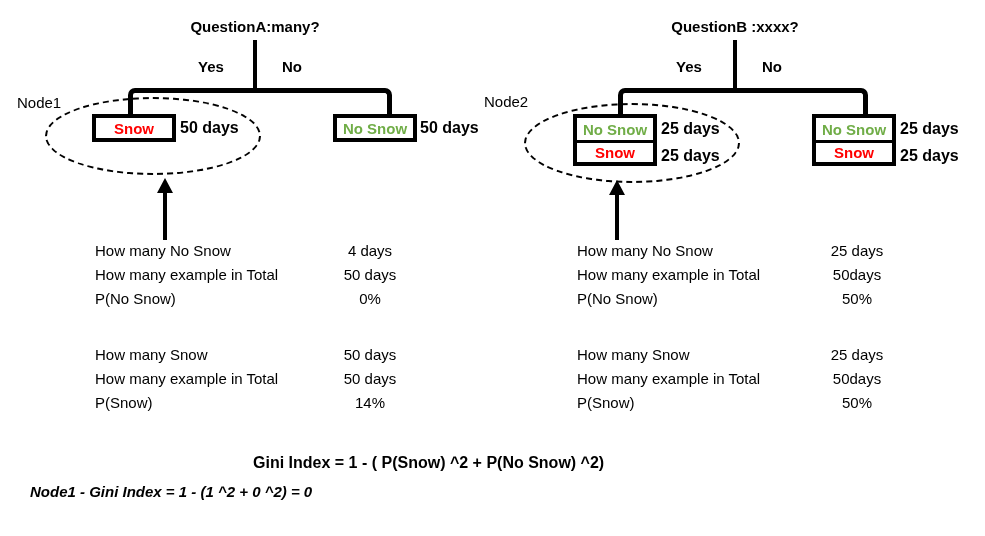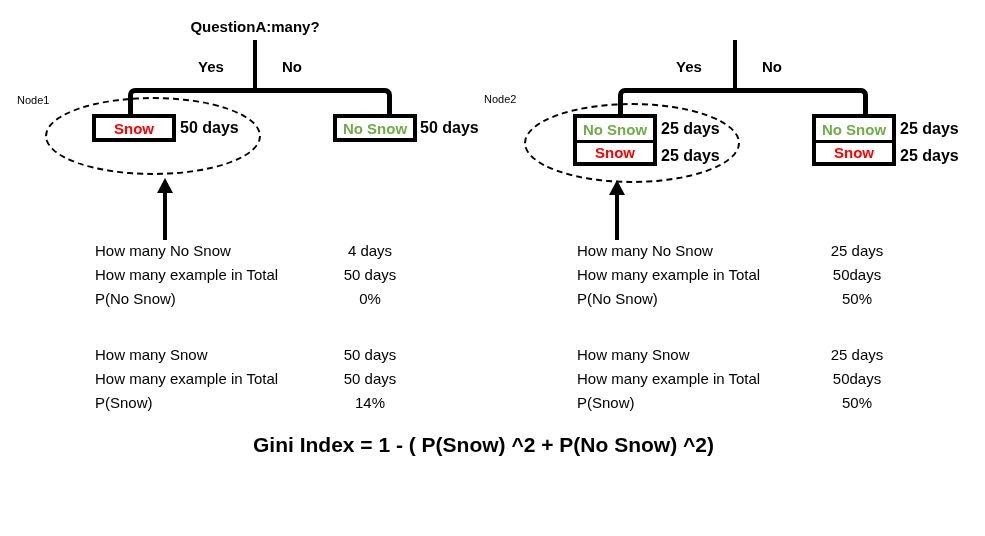--- a/index.html
+++ b/index.html
@@ -14,31 +14,31 @@
   .bracket{border-top:5px solid #000;border-left:5px solid #000;border-right:5px solid #000;
            border-radius:7px 7px 0 0;}
   .leaf-box{box-sizing:border-box;border:4px solid #000;background:#fff;
             display:flex;align-items:center;justify-content:center;
             font-size:15px;font-weight:bold;}
   .stack-box{box-sizing:border-box;border:4px solid #000;background:#fff;}
   .stack-row{box-sizing:border-box;height:22px;display:flex;align-items:center;justify-content:center;
              font-size:15px;font-weight:bold;}
   .stack-row + .stack-row{border-top:3px solid #000;}
   .days{font-size:16px;font-weight:bold;white-space:nowrap;}
-  .node-label{font-size:11px;white-space:nowrap;}
+  .node-label{font-size:15px;white-space:nowrap;}
   .ellipse{border:2.5px dashed #000;border-radius:50%;}
   .arrow-line{width:4px;background:#000;}
   .arrow-head{width:0;height:0;border-left:8px solid transparent;border-right:8px solid transparent;
               border-bottom:15px solid #000;}
   .stats{width:320px;font-size:15px;}
   .stat-row{display:flex;height:24px;align-items:center;}
   .stat-label{flex:1;white-space:nowrap;}
   .stat-value{width:90px;text-align:center;white-space:nowrap;}
   .stat-spacer{height:32px;}
-  .formula{font-size:21px;font-weight:bold;white-space:nowrap;}
+  .formula{font-size:16px;font-weight:bold;white-space:nowrap;margin-top:21px;}
   .formula-italic{font-size:15px;font-weight:bold;font-style:italic;white-space:nowrap;}
 </style>
 </head>
 <body>
 
 <div class="canvas">
 
   <div class="abs question" style="left:255px;top:18px;">QuestionA:many?</div>
   <div class="abs stem" style="left:253px;top:40px;height:48px;"></div>
   <div class="abs branch-label" style="left:198px;top:58px;">Yes</div>
@@ -82,20 +82,21 @@
     <div class="stat-row">
       <span class="stat-label">How many example in Total</span>
       <span class="stat-value">50 days</span>
     </div>
     <div class="stat-row">
       <span class="stat-label">P(Snow)</span>
       <span class="stat-value">14%</span>
     </div>
   </div>
 
+  <div class="abs question" style="left:735px;top:18px;">QuestionB :xxxx?</div>
   <div class="abs stem" style="left:733px;top:40px;height:48px;"></div>
   <div class="abs branch-label" style="left:676px;top:58px;">Yes</div>
   <div class="abs branch-label" style="left:762px;top:58px;">No</div>
   <div class="abs bracket" style="left:618px;top:88px;width:240px;height:26px;"></div>
 
   <div class="abs node-label" style="left:484px;top:93px;">Node2</div>
   <div class="abs ellipse" style="left:524px;top:103px;width:212px;height:76px;"></div>
 
   <div class="abs stack-box" style="left:573px;top:114px;width:84px;">
     <div class="stack-row">
@@ -144,14 +145,15 @@
       <span class="stat-label">How many example in Total</span>
       <span class="stat-value">50days</span>
     </div>
     <div class="stat-row">
       <span class="stat-label">P(Snow)</span>
       <span class="stat-value">50%</span>
     </div>
   </div>
 
   <div class="abs formula" style="left:253px;top:433px;">Gini Index  = 1 - ( P(Snow) ^2 + P(No Snow) ^2)</div>
+  <div class="abs formula-italic" style="left:30px;top:483px;">Node1 - Gini Index  = 1 - (1 ^2  + 0 ^2) = 0</div>
 
 </div>
 
 </body></html>

